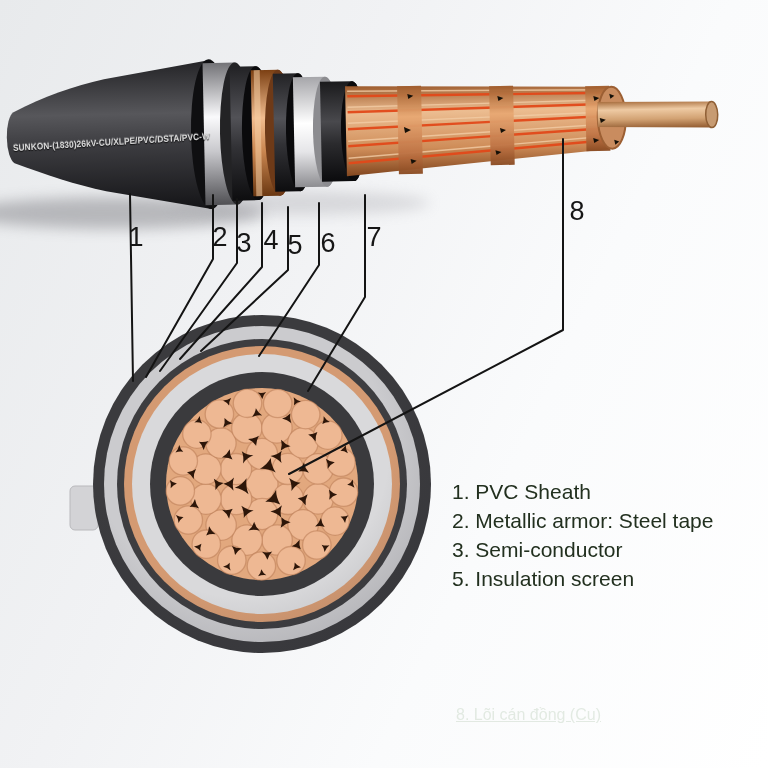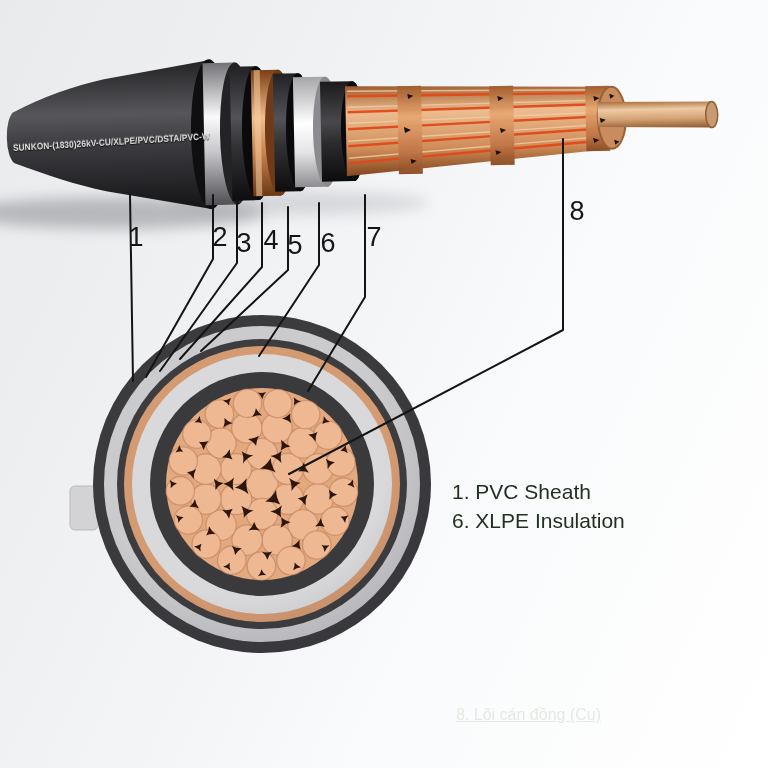--- a/index.html
+++ b/index.html
@@ -294,18 +294,20 @@
 <div class="callout" style="left:220px;top:237px">2</div>
 <div class="callout" style="left:244px;top:243px">3</div>
 <div class="callout" style="left:271px;top:240px">4</div>
 <div class="callout" style="left:295px;top:245px">5</div>
 <div class="callout" style="left:328px;top:243px">6</div>
 <div class="callout" style="left:374px;top:237px">7</div>
 <div class="callout" style="left:577px;top:211px">8</div>
 
 <ul class="legend">
   <li>1. PVC Sheath</li>
-  <li>6. XLPE Insulation</li>
+  <li>2. Metallic armor: Steel tape</li>
+  <li>3. Semi-conductor</li>
+  <li>5. Insulation screen</li>
 </ul>
 
 <div class="watermark">8. Lõi cán đồng (Cu)</div>
 
 </div>
 
 </body></html>

